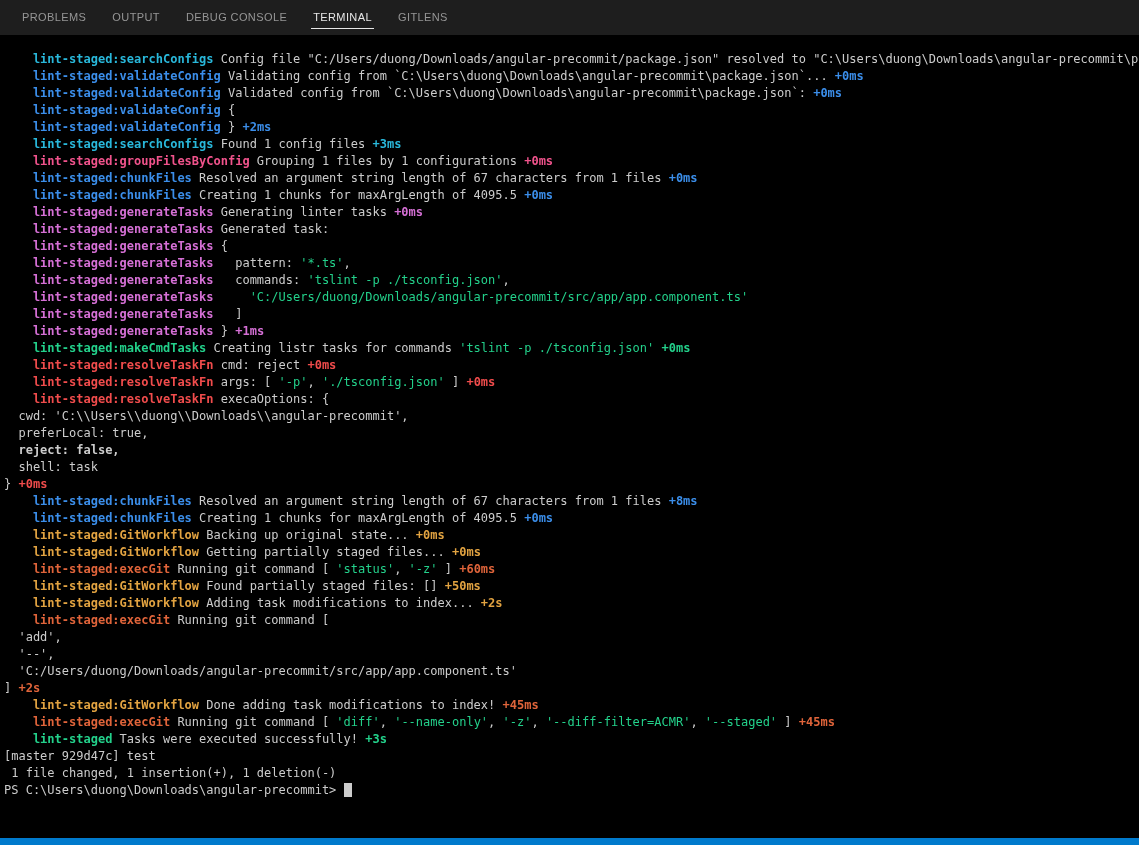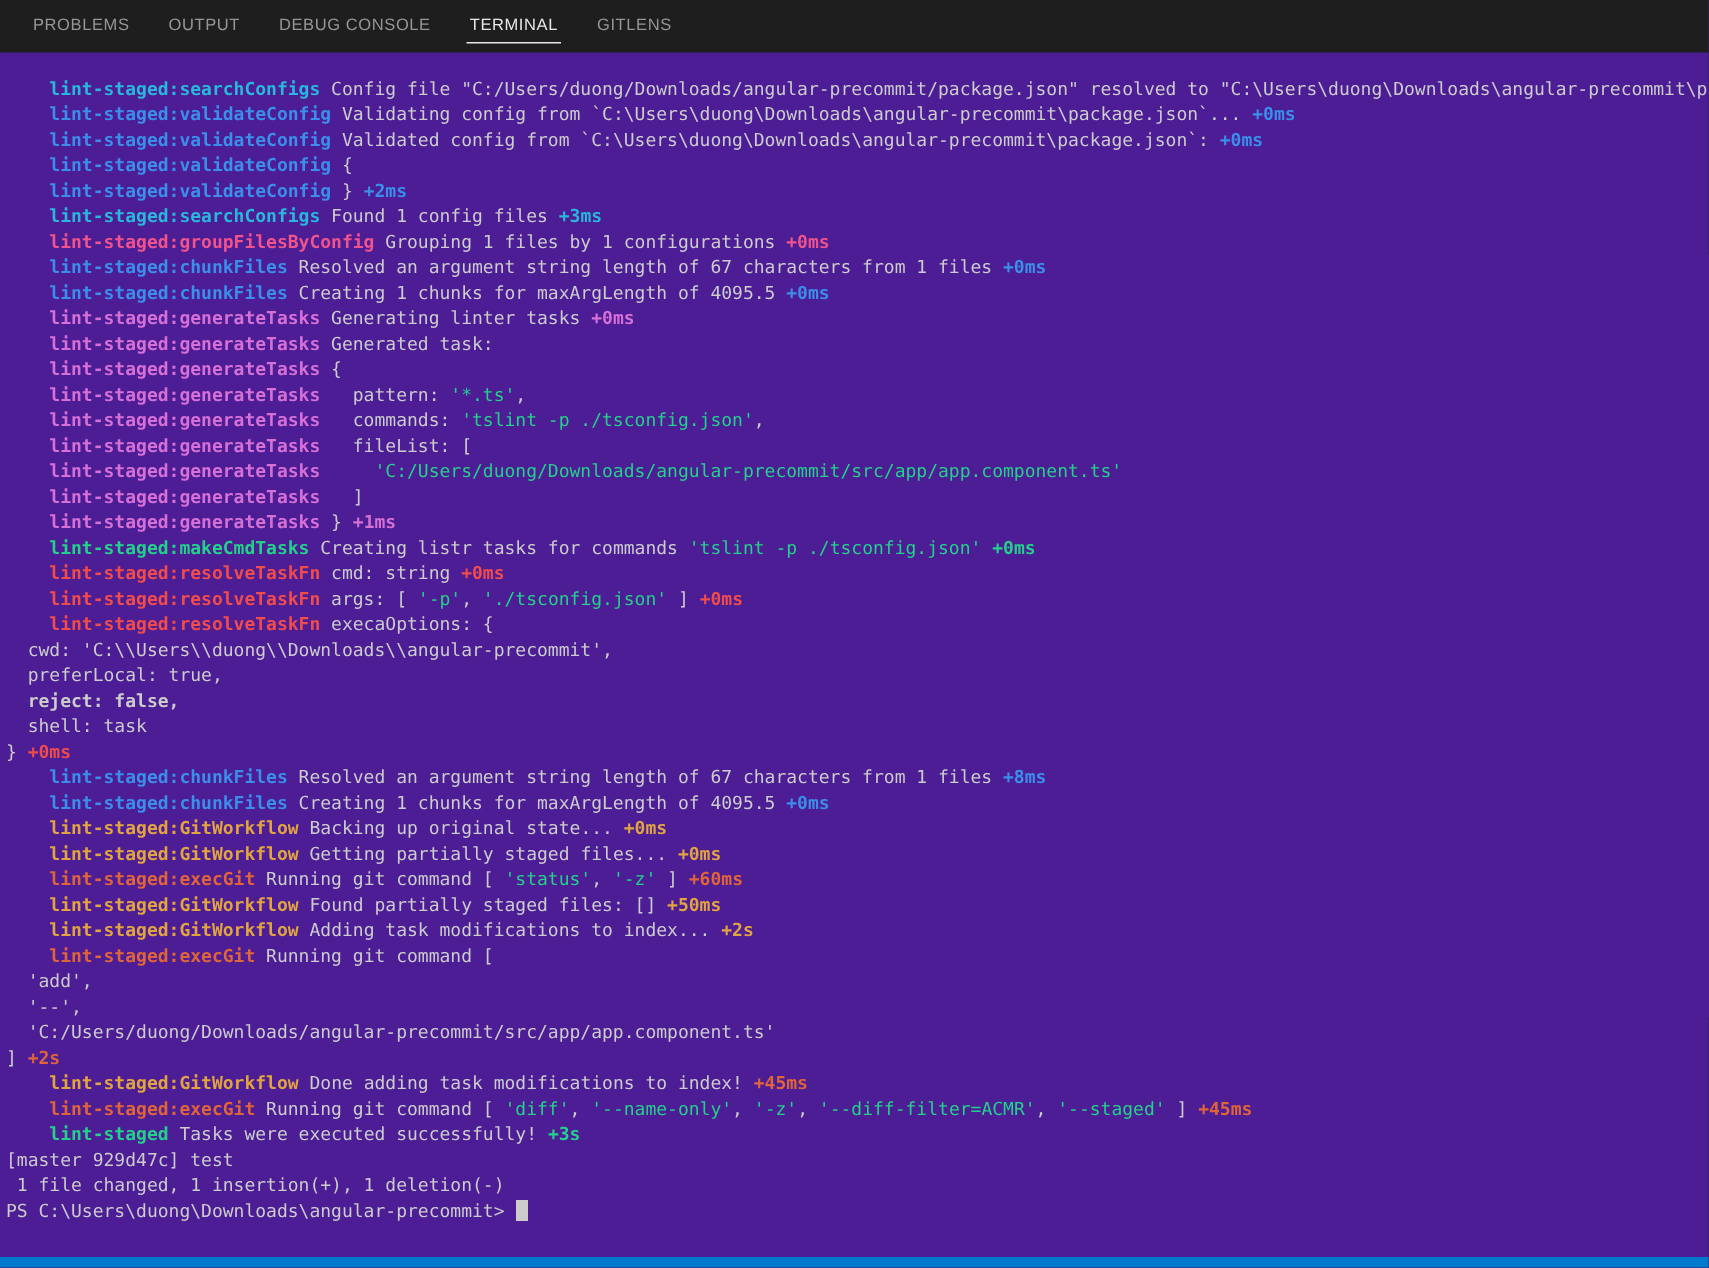--- a/index.html
+++ b/index.html
@@ -1,21 +1,21 @@
 <!DOCTYPE html>
 <html><head>
 <meta charset="utf-8">
 <style>
   html,body{margin:0;padding:0;}
   body{
     width:1139px;height:845px;overflow:hidden;
     background:#1e1e1e;
     font-family:"DejaVu Sans Mono","Liberation Mono",monospace;
   }
-  .panel{position:relative;width:1139px;height:845px;background:#4c1d95;}
+  .panel{position:relative;width:1139px;height:845px;background:#000000;}
   .panel-tabs{
     height:35px;display:flex;align-items:center;gap:22px;
     padding-left:20px;background:#1e1e1e;
     font-family:"Liberation Sans","DejaVu Sans",sans-serif;
     font-size:11px;letter-spacing:0.4px;
   }
   .panel-tab{
     color:#969696;cursor:pointer;padding:4px 2px 5px 2px;
     border-bottom:1px solid transparent;text-transform:uppercase;
     user-select:none;
@@ -55,26 +55,25 @@
       <div class="term-line"><span style="color: rgb(59, 142, 234); font-weight: bold;">    lint-staged:validateConfig</span><span style="color: rgb(204, 204, 204);"> } </span><span style="color: rgb(59, 142, 234); font-weight: bold;">+2ms</span></div>
       <div class="term-line"><span style="color: rgb(41, 184, 219); font-weight: bold;">    lint-staged:searchConfigs</span><span style="color: rgb(204, 204, 204);"> Found 1 config files </span><span style="color: rgb(41, 184, 219); font-weight: bold;">+3ms</span></div>
       <div class="term-line"><span style="color: rgb(241, 83, 140); font-weight: bold;">    lint-staged:groupFilesByConfig</span><span style="color: rgb(204, 204, 204);"> Grouping 1 files by 1 configurations </span><span style="color: rgb(241, 83, 140); font-weight: bold;">+0ms</span></div>
       <div class="term-line"><span style="color: rgb(59, 142, 234); font-weight: bold;">    lint-staged:chunkFiles</span><span style="color: rgb(204, 204, 204);"> Resolved an argument string length of 67 characters from 1 files </span><span style="color: rgb(59, 142, 234); font-weight: bold;">+0ms</span></div>
       <div class="term-line"><span style="color: rgb(59, 142, 234); font-weight: bold;">    lint-staged:chunkFiles</span><span style="color: rgb(204, 204, 204);"> Creating 1 chunks for maxArgLength of 4095.5 </span><span style="color: rgb(59, 142, 234); font-weight: bold;">+0ms</span></div>
       <div class="term-line"><span style="color: rgb(214, 112, 214); font-weight: bold;">    lint-staged:generateTasks</span><span style="color: rgb(204, 204, 204);"> Generating linter tasks </span><span style="color: rgb(214, 112, 214); font-weight: bold;">+0ms</span></div>
       <div class="term-line"><span style="color: rgb(214, 112, 214); font-weight: bold;">    lint-staged:generateTasks</span><span style="color: rgb(204, 204, 204);"> Generated task:</span></div>
       <div class="term-line"><span style="color: rgb(214, 112, 214); font-weight: bold;">    lint-staged:generateTasks</span><span style="color: rgb(204, 204, 204);"> {</span></div>
       <div class="term-line"><span style="color: rgb(214, 112, 214); font-weight: bold;">    lint-staged:generateTasks</span><span style="color: rgb(204, 204, 204);">   pattern: </span><span style="color: rgb(35, 209, 139);">'*.ts'</span><span style="color: rgb(204, 204, 204);">,</span></div>
       <div class="term-line"><span style="color: rgb(214, 112, 214); font-weight: bold;">    lint-staged:generateTasks</span><span style="color: rgb(204, 204, 204);">   commands: </span><span style="color: rgb(35, 209, 139);">'tslint -p ./tsconfig.json'</span><span style="color: rgb(204, 204, 204);">,</span></div>
-      <div class="term-line"><span style="color: rgb(214, 112, 214); font-weight: bold;">    lint-staged:generateTasks</span><span style="color: rgb(204, 204, 204);">   fileList: [</span></div>
       <div class="term-line"><span style="color: rgb(214, 112, 214); font-weight: bold;">    lint-staged:generateTasks</span><span style="color: rgb(204, 204, 204);">     </span><span style="color: rgb(35, 209, 139);">'C:/Users/duong/Downloads/angular-precommit/src/app/app.component.ts'</span></div>
       <div class="term-line"><span style="color: rgb(214, 112, 214); font-weight: bold;">    lint-staged:generateTasks</span><span style="color: rgb(204, 204, 204);">   ]</span></div>
       <div class="term-line"><span style="color: rgb(214, 112, 214); font-weight: bold;">    lint-staged:generateTasks</span><span style="color: rgb(204, 204, 204);"> } </span><span style="color: rgb(214, 112, 214); font-weight: bold;">+1ms</span></div>
       <div class="term-line"><span style="color: rgb(35, 209, 139); font-weight: bold;">    lint-staged:makeCmdTasks</span><span style="color: rgb(204, 204, 204);"> Creating listr tasks for commands </span><span style="color: rgb(35, 209, 139);">'tslint -p ./tsconfig.json'</span><span style="color: rgb(204, 204, 204);"> </span><span style="color: rgb(35, 209, 139); font-weight: bold;">+0ms</span></div>
-      <div class="term-line"><span style="color: rgb(241, 76, 76); font-weight: bold;">    lint-staged:resolveTaskFn</span><span style="color: rgb(204, 204, 204);"> cmd: string </span><span style="color: rgb(241, 76, 76); font-weight: bold;">+0ms</span></div>
+      <div class="term-line"><span style="color: rgb(241, 76, 76); font-weight: bold;">    lint-staged:resolveTaskFn</span><span style="color: rgb(204, 204, 204);"> cmd: reject </span><span style="color: rgb(241, 76, 76); font-weight: bold;">+0ms</span></div>
       <div class="term-line"><span style="color: rgb(241, 76, 76); font-weight: bold;">    lint-staged:resolveTaskFn</span><span style="color: rgb(204, 204, 204);"> args: [ </span><span style="color: rgb(35, 209, 139);">'-p'</span><span style="color: rgb(204, 204, 204);">, </span><span style="color: rgb(35, 209, 139);">'./tsconfig.json'</span><span style="color: rgb(204, 204, 204);"> ] </span><span style="color: rgb(241, 76, 76); font-weight: bold;">+0ms</span></div>
       <div class="term-line"><span style="color: rgb(241, 76, 76); font-weight: bold;">    lint-staged:resolveTaskFn</span><span style="color: rgb(204, 204, 204);"> execaOptions: {</span></div>
       <div class="term-line"><span style="color: rgb(204, 204, 204);">  cwd: 'C:\\Users\\duong\\Downloads\\angular-precommit',</span></div>
       <div class="term-line"><span style="color: rgb(204, 204, 204);">  preferLocal: true,</span></div>
       <div class="term-line"><span style="color: rgb(204, 204, 204); font-weight: bold;">  reject: false,</span></div>
       <div class="term-line"><span style="color: rgb(204, 204, 204);">  shell: task</span></div>
       <div class="term-line"><span style="color: rgb(204, 204, 204);">} </span><span style="color: rgb(241, 76, 76); font-weight: bold;">+0ms</span></div>
       <div class="term-line"><span style="color: rgb(59, 142, 234); font-weight: bold;">    lint-staged:chunkFiles</span><span style="color: rgb(204, 204, 204);"> Resolved an argument string length of 67 characters from 1 files </span><span style="color: rgb(59, 142, 234); font-weight: bold;">+8ms</span></div>
       <div class="term-line"><span style="color: rgb(59, 142, 234); font-weight: bold;">    lint-staged:chunkFiles</span><span style="color: rgb(204, 204, 204);"> Creating 1 chunks for maxArgLength of 4095.5 </span><span style="color: rgb(59, 142, 234); font-weight: bold;">+0ms</span></div>
       <div class="term-line"><span style="color: rgb(226, 163, 65); font-weight: bold;">    lint-staged:GitWorkflow</span><span style="color: rgb(204, 204, 204);"> Backing up original state... </span><span style="color: rgb(226, 163, 65); font-weight: bold;">+0ms</span></div>

